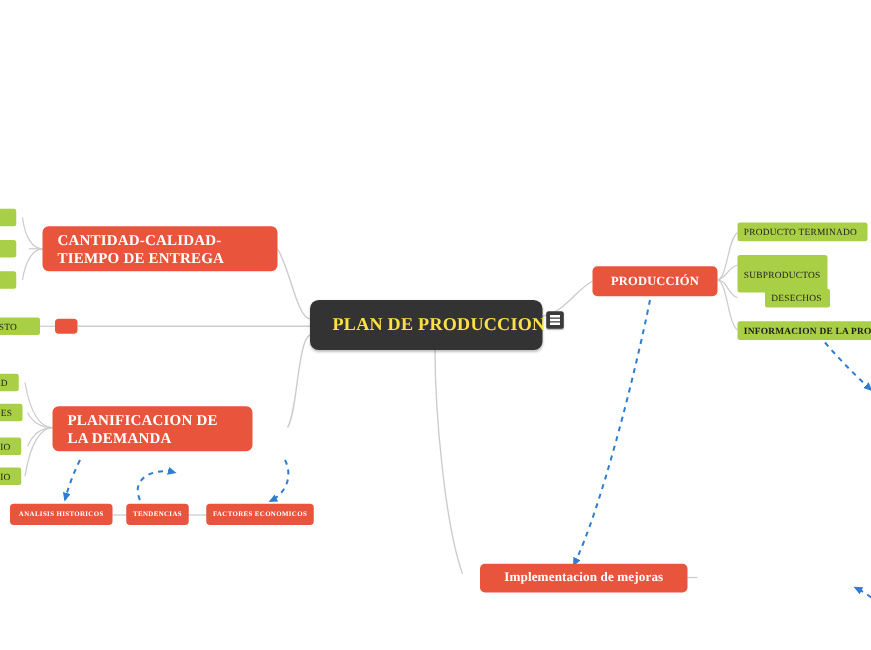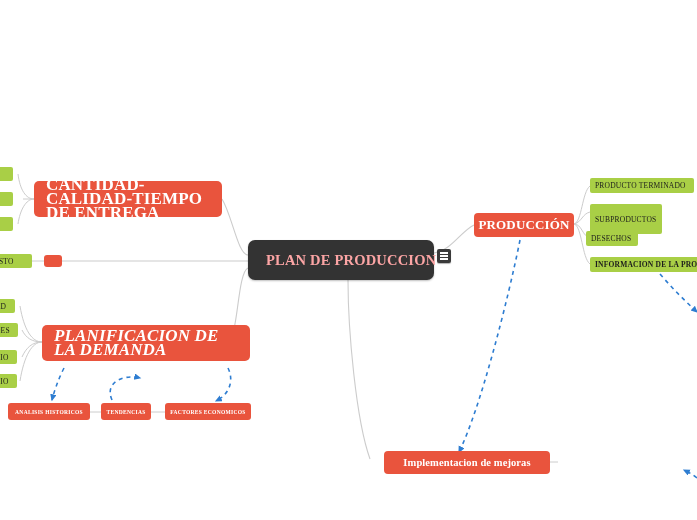--- a/index.html
+++ b/index.html
@@ -32,46 +32,46 @@
     position: absolute;
     box-sizing: border-box;
     border-radius: 4px;
     display: flex;
     align-items: center;
     white-space: nowrap;
   }
   
   .node-root {
     background: #333333;
-    color: #fca5a5;
+    color: #fde047;
     border-radius: 7px;
     font-family: "Liberation Serif", serif;
     font-weight: bold;
     font-size: 14.5px;
     letter-spacing: 0.2px;
     padding: 0 18px;
     box-shadow: 0 1px 2px rgba(0,0,0,0.25);
   }
   
   .node-red {
     background: #e9543d;
     color: #ffffff;
     font-family: "Liberation Serif", serif;
     font-weight: bold;
     letter-spacing: 0.15px;
   }
   .node-red.big {
-    font-size: 17px;
+    font-size: 12px;
     line-height: 14px;
     padding: 16px 12px;
     border-radius: 5px;
     white-space: normal;
   }
   .node-red.mid {
-    font-size: 13px;
+    font-size: 10px;
     padding: 12px 11px;
     border-radius: 4px;
   }
   .node-red.small {
     font-size: 5.5px;
     padding: 0 8px;
     border-radius: 3px;
     justify-content: center;
     letter-spacing: 0.3px;
   }
@@ -198,21 +198,21 @@
     
   </div>
 
   <div class="node node-red tiny" style="left:44px; top:255px; width:18px; height:12px;">
     <span></span>
   </div>
   <div class="node node-green" style="left:-6px; top:254px; width:38px; height:14px;">
     <span>STO</span>
   </div>
 
-  <div class="node node-red big" style="left:42px; top:325px; width:208px; height:36px;font-style:italic;">
+  <div class="node node-red big" style="left:42px; top:325px; width:160px; height:36px;">
     <span>PLANIFICACION DE LA DEMANDA</span>
   </div>
 
   <div class="node node-green" style="left:-10px; top:299px; width:25px; height:14px;">
     <span>AD</span>
   </div>
   <div class="node node-green" style="left:-10px; top:323px; width:28px; height:14px;">
     <span>DES</span>
   </div>
   <div class="node node-green" style="left:-10px; top:350px; width:27px; height:14px;">
@@ -235,21 +235,21 @@
   <div class="node node-red mid" style="left:474px; top:213px; width:100px; height:23px; justify-content:center;">
     <span>PRODUCCIÓN</span>
   </div>
 
   <div class="node node-green" style="left:590px; top:178px; width:104px; height:15px;">
     <span>PRODUCTO TERMINADO</span>
   </div>
   <div class="node node-green" style="left:590px; top:204px; width:72px; height:30px;">
     <span>SUBPRODUCTOS</span>
   </div>
-  <div class="node node-green" style="left:586px; top:231px; width:52px; height:15px;">
+  <div class="node node-green" style="left:612px; top:231px; width:52px; height:15px;">
     <span>DESECHOS</span>
   </div>
   <div class="node node-green" style="left:590px; top:257px; width:122px; height:15px;font-weight:bold;">
     <span>INFORMACION DE LA PRO</span>
   </div>
 
   <div class="node node-red label-mixed" style="left:370px; top:451px; width:166px; height:23px; justify-content:center; border-radius:4px; padding:0 10px;">
     <span>Implementacion de mejoras</span>
   </div>
 

